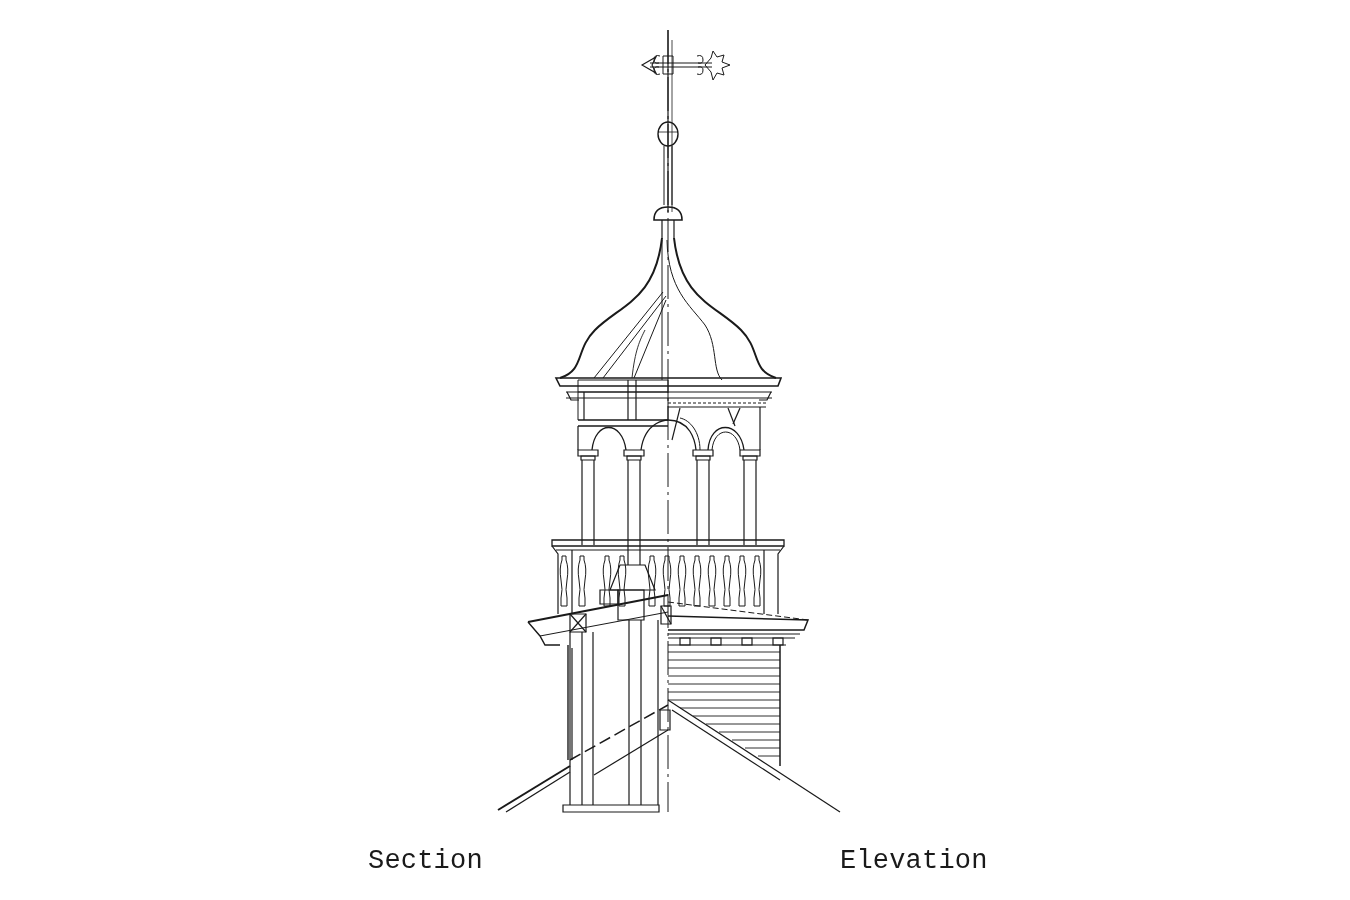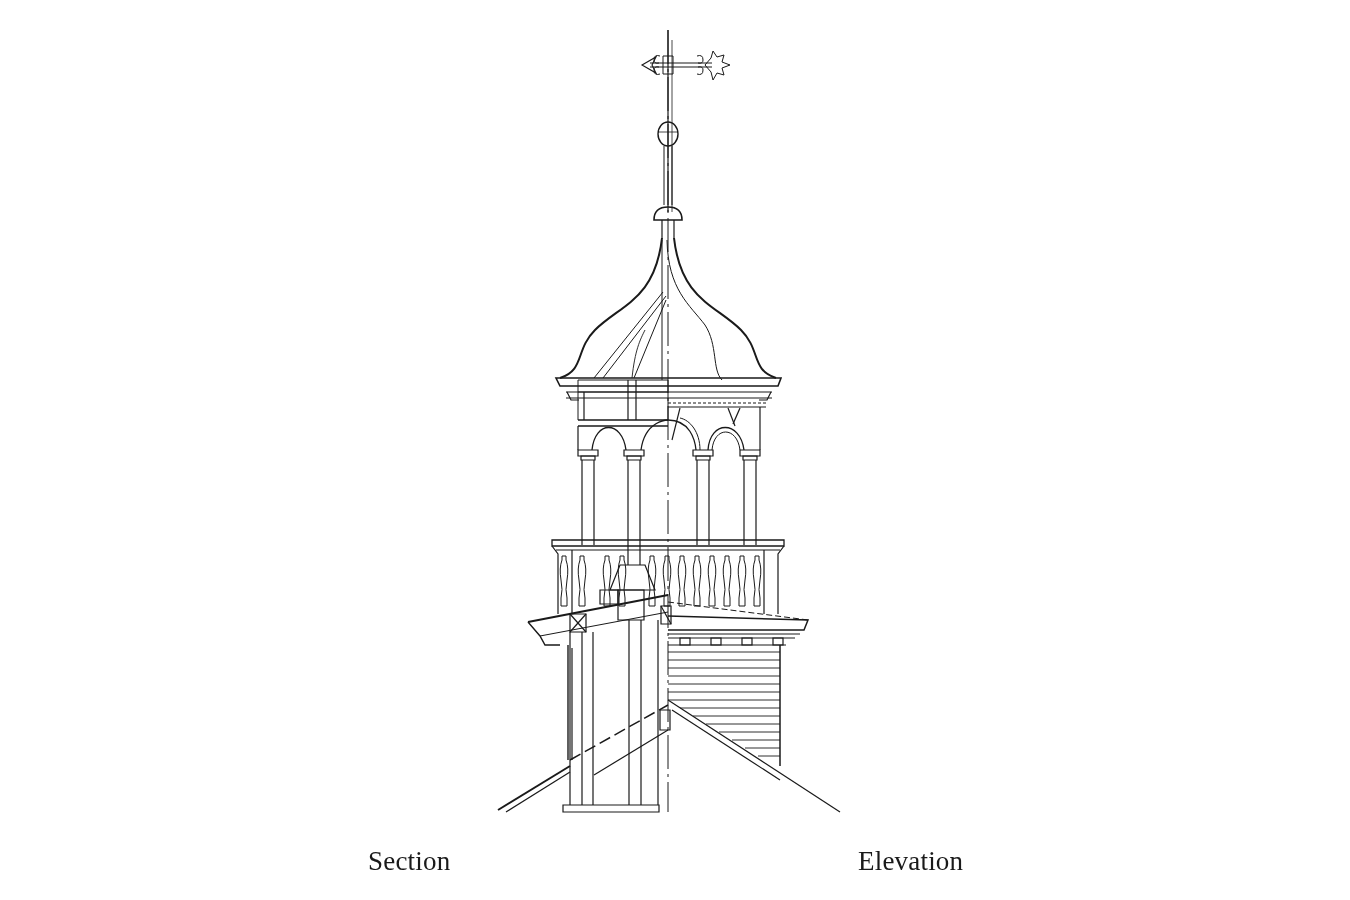--- a/index.html
+++ b/index.html
@@ -1,24 +1,24 @@
 <!DOCTYPE html>
 <html><head>
 <meta charset="utf-8">
 <style>
   html, body { margin: 0; padding: 0; background: #ffffff; }
   body { width: 1350px; height: 900px; position: relative; overflow: hidden; }
   #drawing { position: absolute; left: 0; top: 0; width: 1350px; height: 900px; }
   .caption {
     position: absolute; top: 846px;
-    font-family: Liberation Serif, serif;
+    font-family: Liberation Mono, monospace;
     font-size: 27px; color: #1a1a1a; letter-spacing: 0.2px;
   }
   #cap-section { left: 368px; }
-  #cap-elevation { left: 858px; }
+  #cap-elevation { left: 840px; }
   svg line, svg path, svg rect, svg polyline, svg polygon, svg circle, svg ellipse { vector-effect: non-scaling-stroke; }
 </style>
 </head>
 <body>
 
 <svg id="drawing" viewBox="0 0 1350 900" xmlns="http://www.w3.org/2000/svg" fill="none" stroke="#1a1a1a" stroke-width="1.2">
 
   <g>
     <line x1="668" y1="30" x2="668" y2="812" stroke-width="1" stroke-dasharray="34,5,3,5"></line>
   </g>

